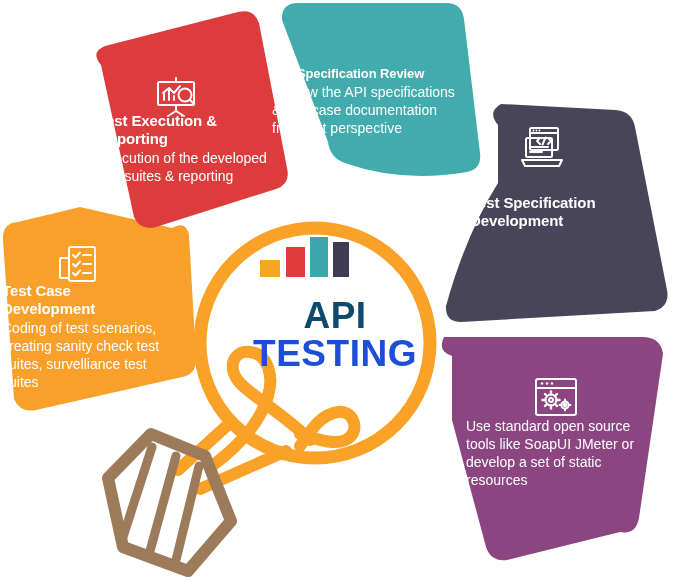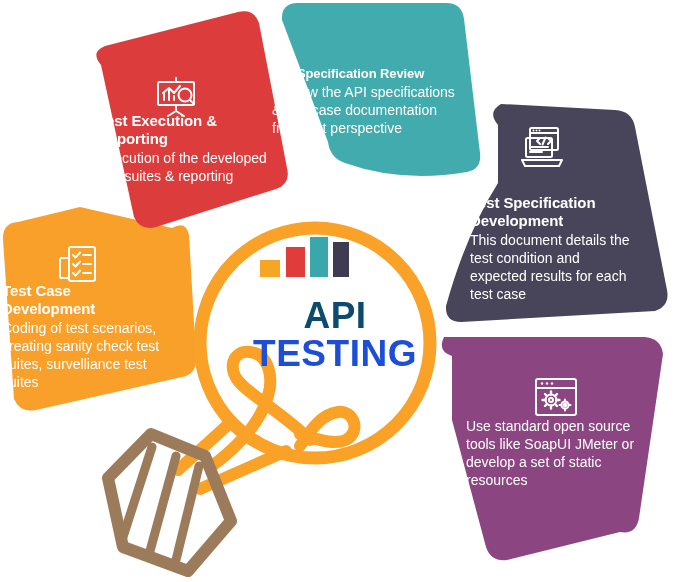--- a/index.html
+++ b/index.html
@@ -204,21 +204,20 @@
     </g>
   </svg>
 
   <div class="seg-text" id="txt-review">
     <div class="seg-title">API Specification Review</div>
     <div class="seg-body">Review the API specifications &amp; use case documentation from test perspective</div>
   </div>
 
   <div class="seg-text" id="txt-spec">
     <div class="seg-title">Test Specification Development</div>
-    <div class="seg-body">This document details the test condition and expected results for each test case</div>
   </div>
 
   <div class="seg-text" id="txt-frame">
     <div class="seg-body">Use standard open source tools like SoapUI JMeter or develop a set of static resources</div>
   </div>
 
   <div class="seg-text" id="txt-case">
     <div class="seg-title">Test Case Development</div>
     <div class="seg-body">Coding of test scenarios, creating sanity check test suites, survelliance test suites</div>
   </div>

